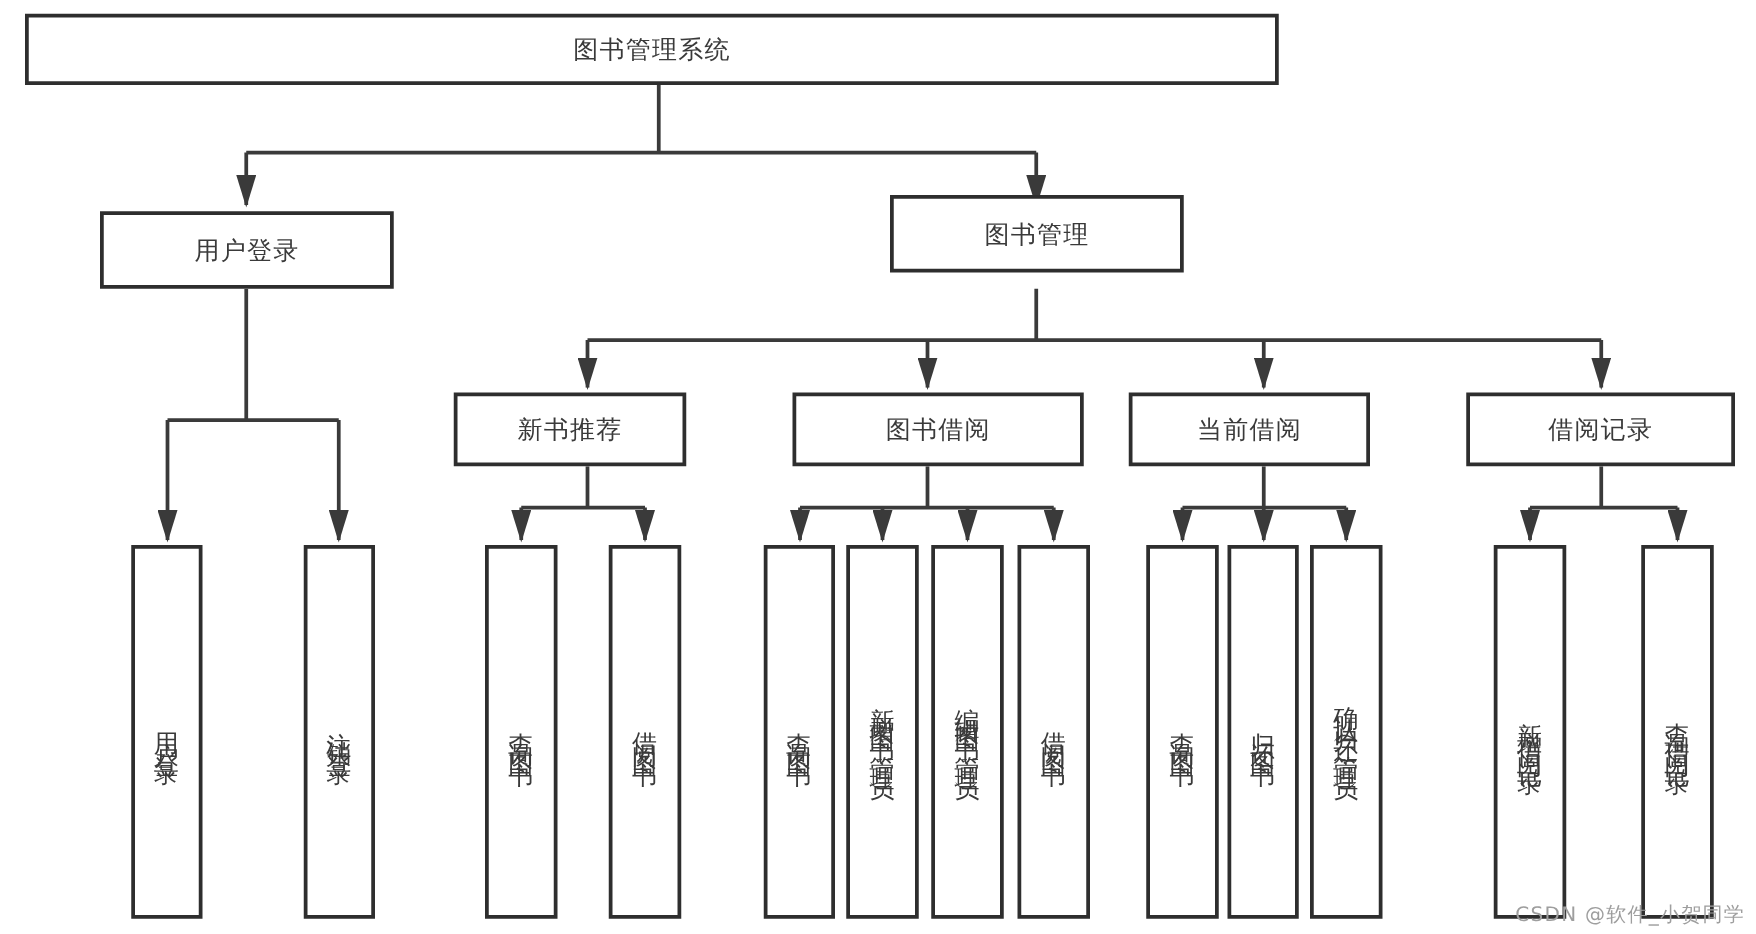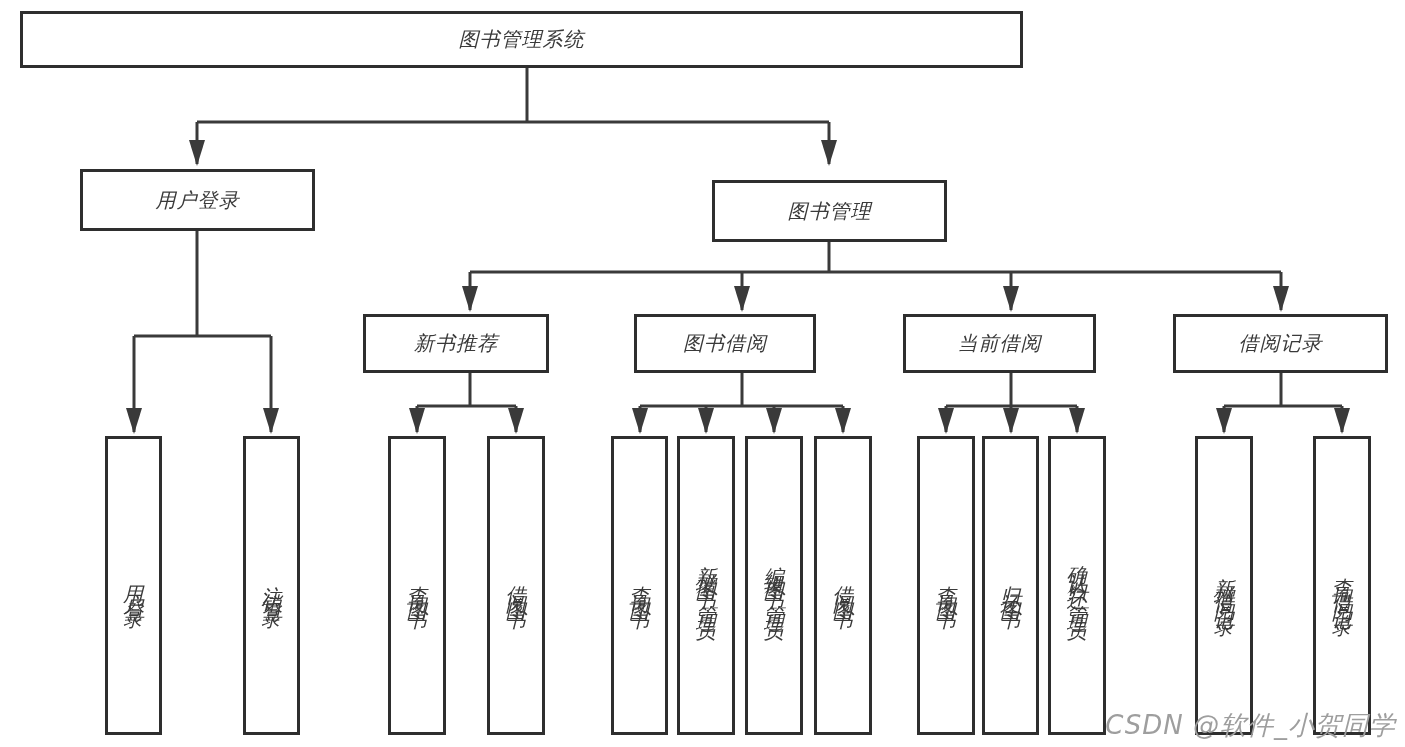--- a/index.html
+++ b/index.html
@@ -4,21 +4,20 @@
 <style>
   html, body { margin: 0; padding: 0; }
   body { background: #ffffff; }
   .canvas {
     position: relative;
     width: 1405px;
     height: 747px;
     background: var(--background, #ffffff);
     font-family: "DejaVu Sans", sans-serif;
     overflow: hidden;
-    font-style: italic;
   }
   .connectors {
     position: absolute;
     left: 0; top: 0;
     width: 1405px; height: 747px;
   }
   .connectors path.line {
     fill: none;
     stroke: var(--line, #3a3a3a);
     stroke-width: 3;
@@ -43,21 +42,21 @@
     writing-mode: vertical-rl;
     text-orientation: mixed;
     font-size: 20px;
     letter-spacing: 8px;
     line-height: 1;
   }
   .watermark {
     position: absolute;
     right: 9px;
     bottom: 4px;
-    font-size: 26px;
+    font-size: 16px;
     letter-spacing: 1px;
     color: var(--watermark, #9e9e9e);
     white-space: nowrap;
   }
 </style>
 </head>
 <body>
 
 <div class="canvas">
 
@@ -98,28 +97,28 @@
     <path class="line" marker-end="url(#arw)" d="M1342 406 L1342 432"></path>
   </svg>
 
   <div class="node hbox" style="left:20px;top:11px;width:1003px;height:57px">
     <span>图书管理系统</span>
   </div>
 
   <div class="node hbox" style="left:80px;top:169px;width:235px;height:62px">
     <span>用户登录</span>
   </div>
-  <div class="node hbox" style="left:712px;top:180px;width:235px;height:62px">
+  <div class="node hbox" style="left:712px;top:156px;width:235px;height:62px">
     <span>图书管理</span>
   </div>
 
   <div class="node hbox" style="left:363px;top:314px;width:186px;height:59px">
     <span>新书推荐</span>
   </div>
-  <div class="node hbox" style="left:634px;top:314px;width:182px;height:59px">
+  <div class="node hbox" style="left:634px;top:314px;width:233px;height:59px">
     <span>图书借阅</span>
   </div>
   <div class="node hbox" style="left:903px;top:314px;width:193px;height:59px">
     <span>当前借阅</span>
   </div>
   <div class="node hbox" style="left:1173px;top:314px;width:215px;height:59px">
     <span>借阅记录</span>
   </div>
 
   <div class="node vbox" style="left:105px;width:57px">

